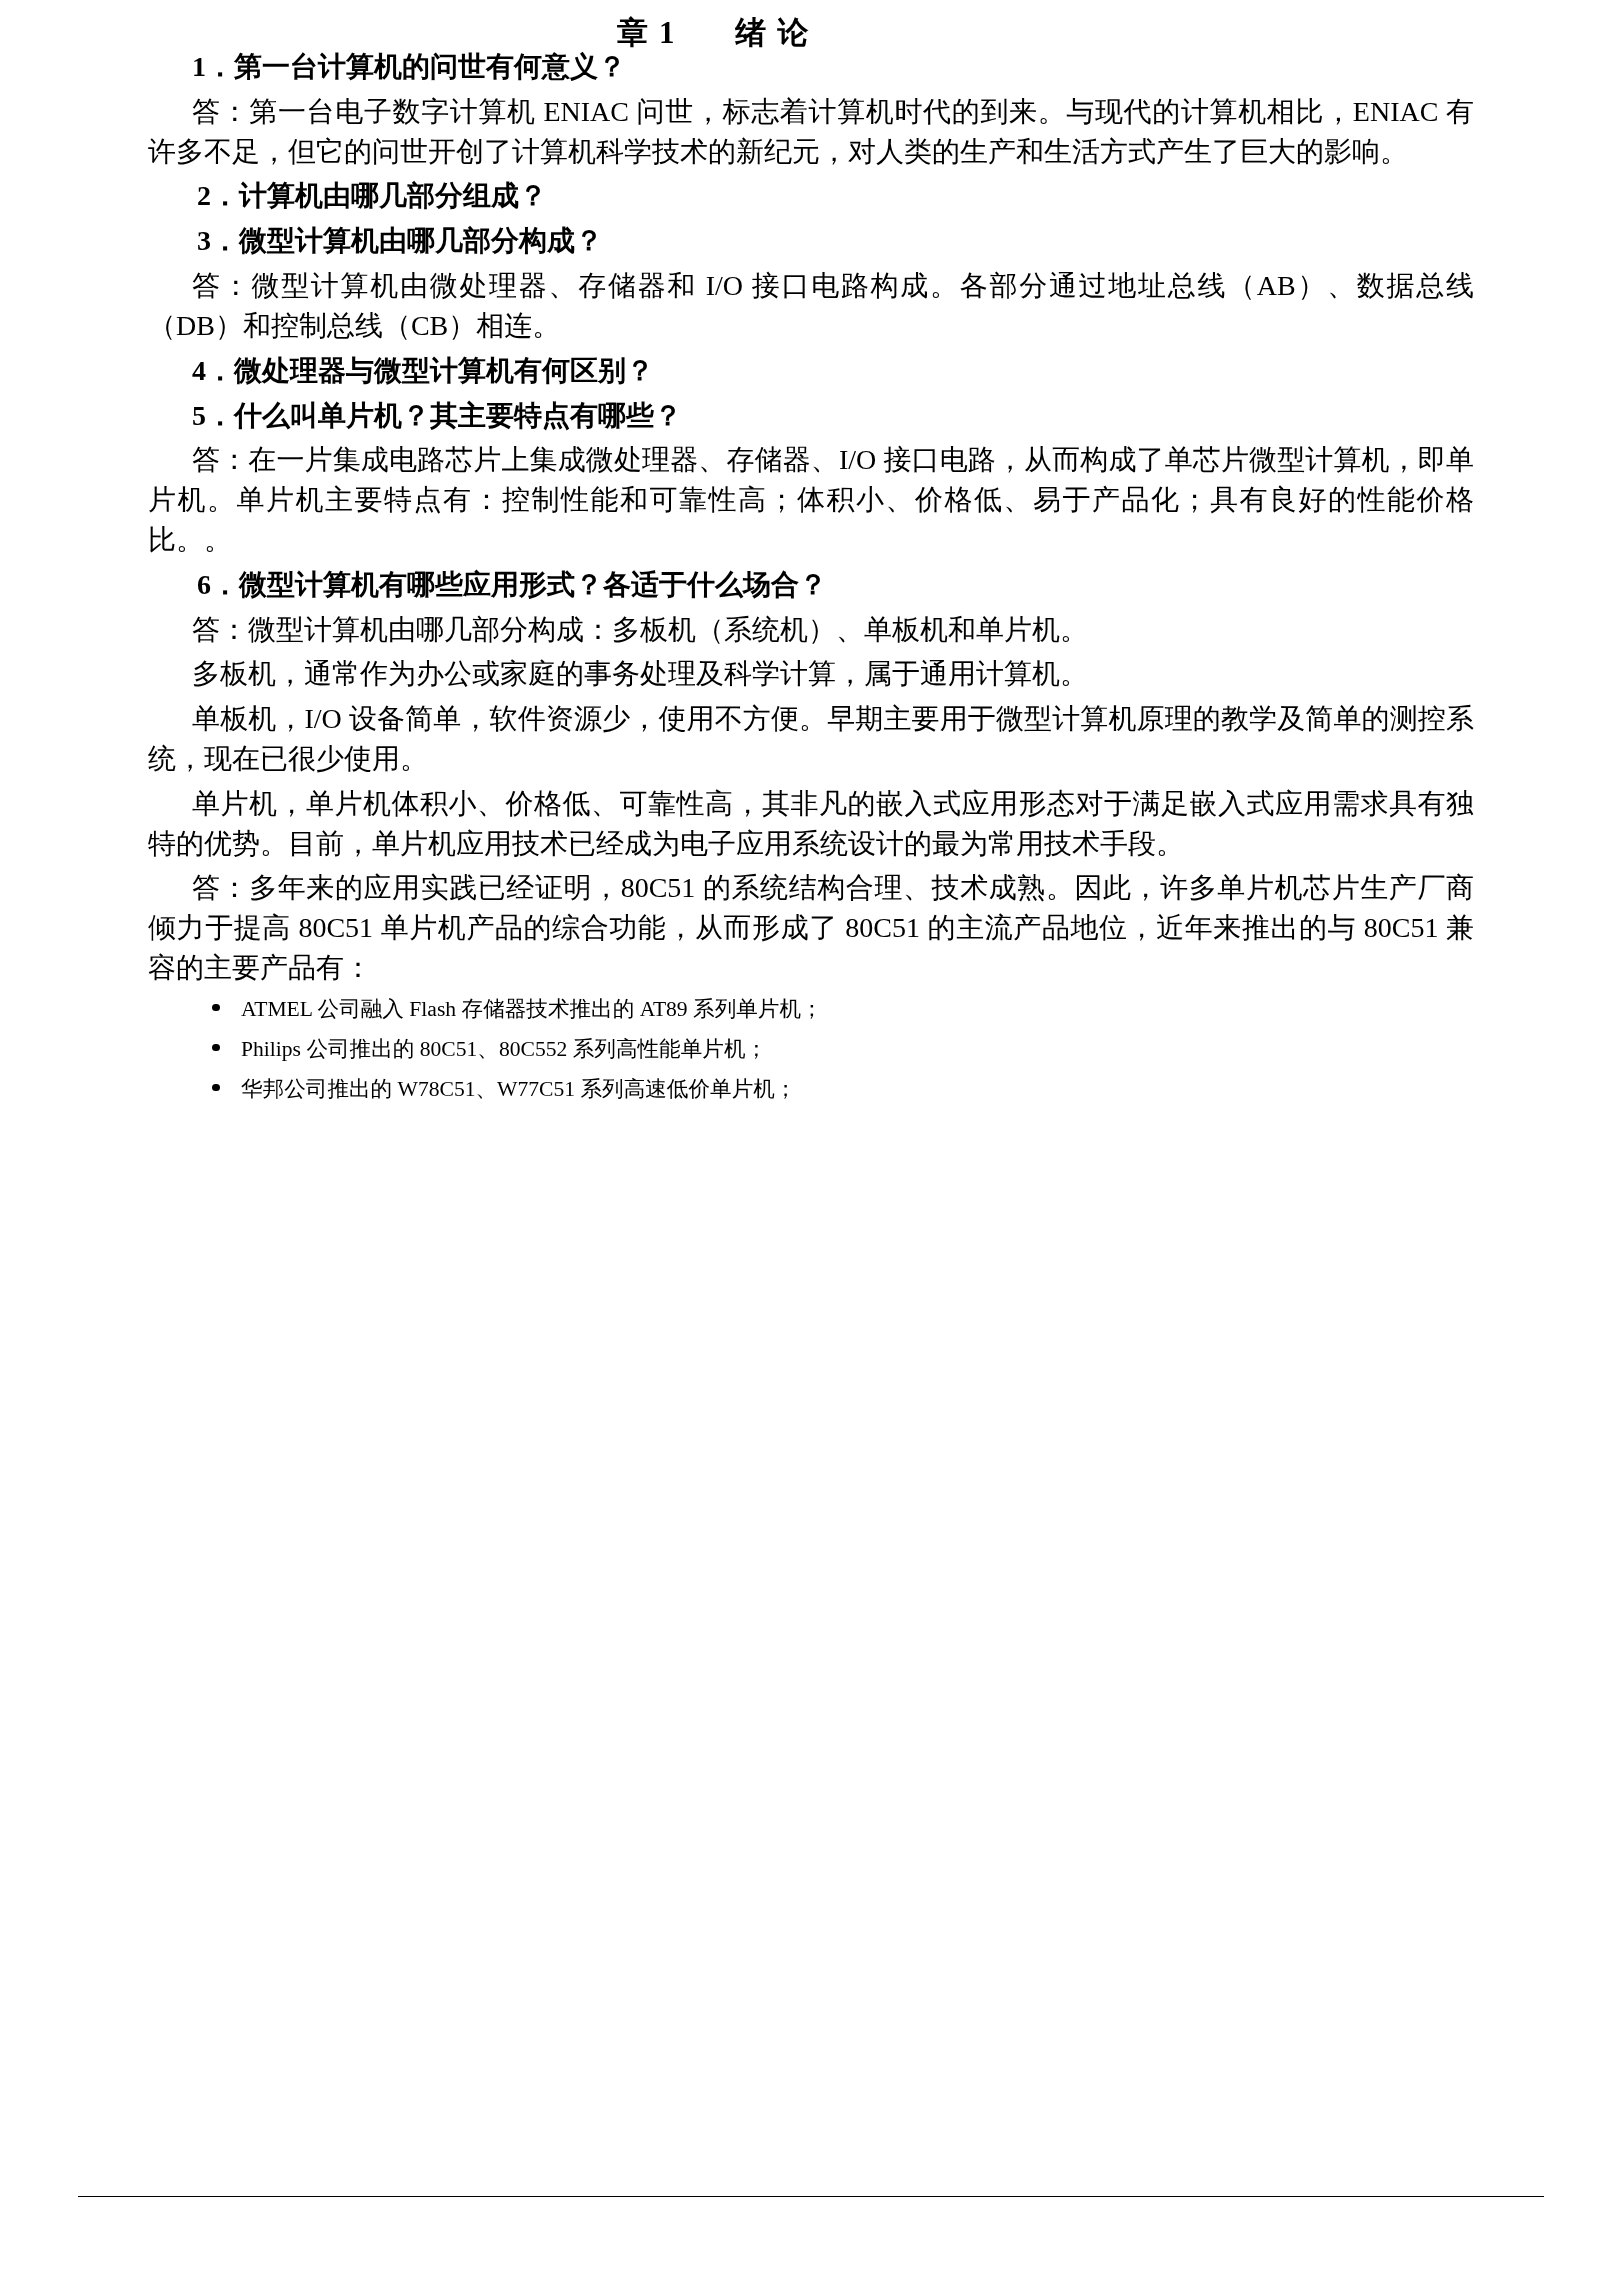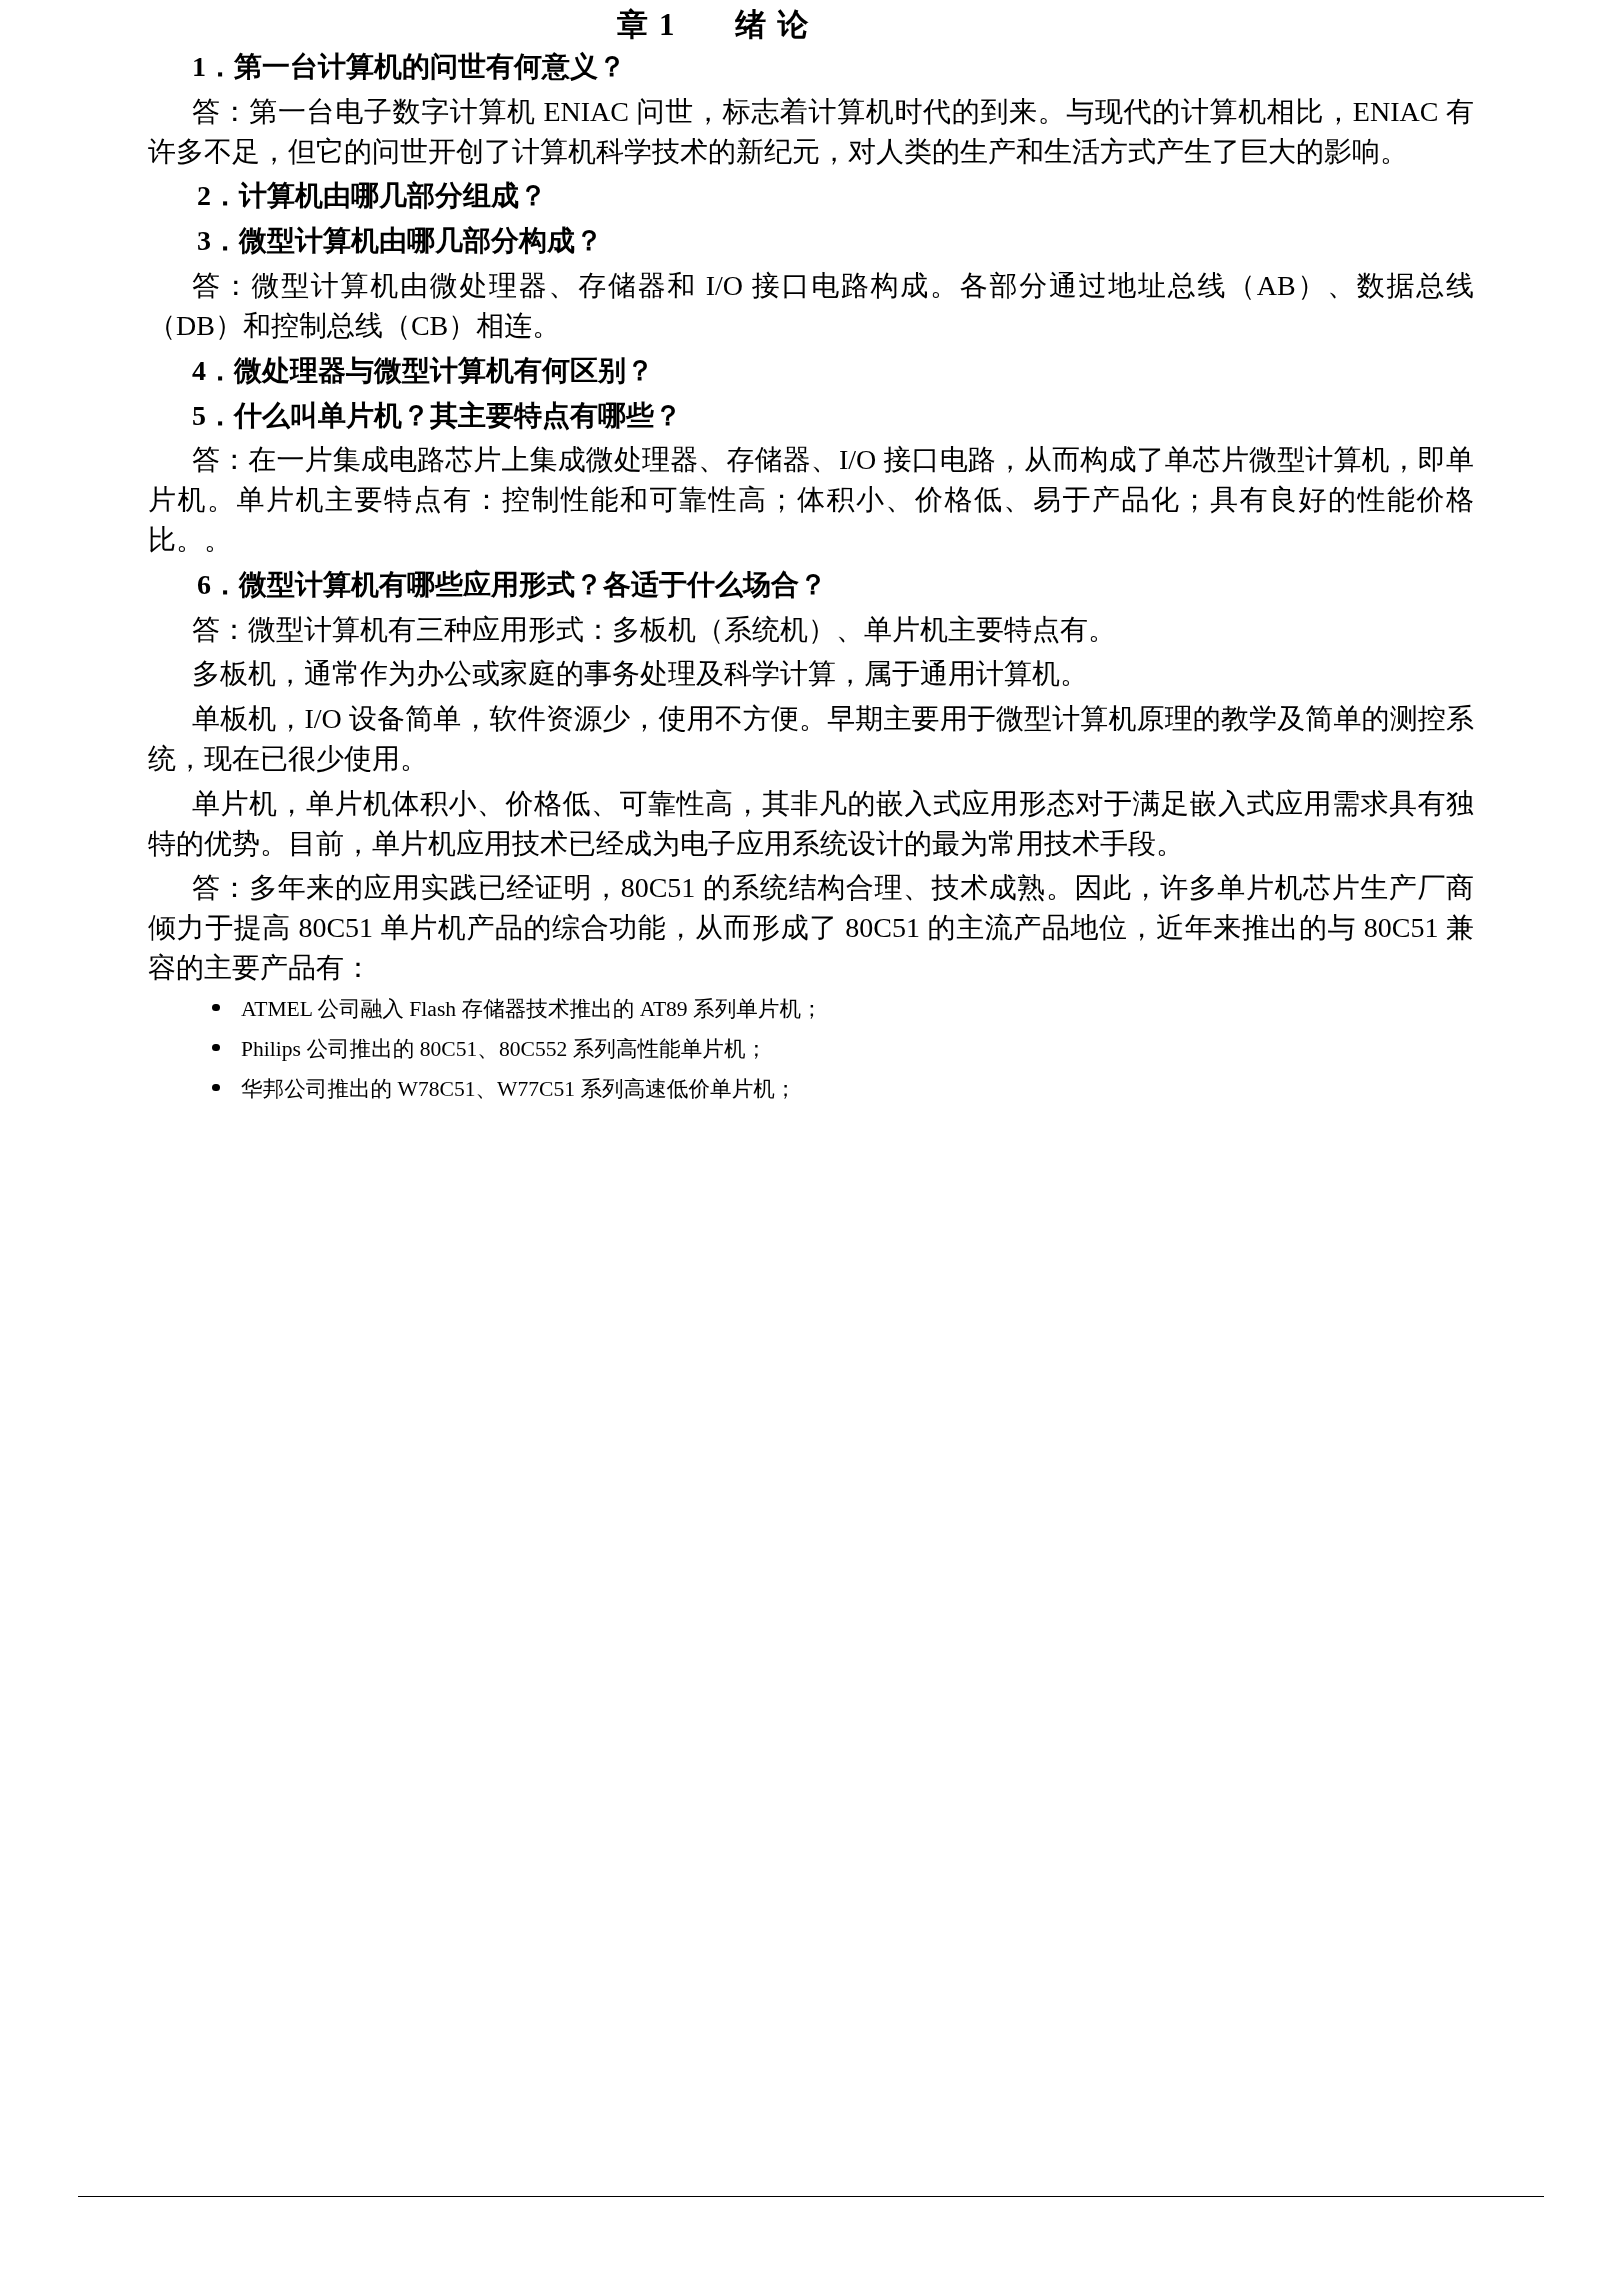--- a/index.html
+++ b/index.html
@@ -13,21 +13,21 @@
     font-family: "Liberation Serif", "DejaVu Serif", serif;
     color: #000000;
     position: relative;
     overflow: hidden;
   }
   .page {
     position: relative;
     width: 1427px;
     height: 2295px;
     box-sizing: border-box;
-    padding: 4px;
+    padding: 12px;
     background: #ffffff;
   }
   .content {
     position: absolute;
     left: 148px;
     top: 47px;
     width: 1326px;
   }
   .doc-title {
     text-align: center;
@@ -107,21 +107,21 @@
 
     <p class="para q2">3．微型计算机由哪几部分构成？</p>
     <p class="para indent">答：微型计算机由微处理器、存储器和 I/O 接口电路构成。各部分通过地址总线（AB）、数据总线（DB）和控制总线（CB）相连。</p>
 
     <p class="para q">4．微处理器与微型计算机有何区别？</p>
 
     <p class="para q">5．什么叫单片机？其主要特点有哪些？</p>
     <p class="para indent">答：在一片集成电路芯片上集成微处理器、存储器、I/O 接口电路，从而构成了单芯片微型计算机，即单片机。单片机主要特点有：控制性能和可靠性高；体积小、价格低、易于产品化；具有良好的性能价格比。。</p>
 
     <p class="para q2">6．微型计算机有哪些应用形式？各适于什么场合？</p>
-    <p class="para indent">答：微型计算机有三种应用形式：多板机（系统机）、单片机主要特点有。</p>
+    <p class="para indent">答：微型计算机由哪几部分构成：多板机（系统机）、单板机和单片机。</p>
     <p class="para indent">多板机，通常作为办公或家庭的事务处理及科学计算，属于通用计算机。</p>
     <p class="para indent">单板机，I/O 设备简单，软件资源少，使用不方便。早期主要用于微型计算机原理的教学及简单的测控系统，现在已很少使用。</p>
     <p class="para indent">单片机，单片机体积小、价格低、可靠性高，其非凡的嵌入式应用形态对于满足嵌入式应用需求具有独特的优势。目前，单片机应用技术已经成为电子应用系统设计的最为常用技术手段。</p>
 
     <p class="para indent">答：多年来的应用实践已经证明，80C51 的系统结构合理、技术成熟。因此，许多单片机芯片生产厂商倾力于提高 80C51 单片机产品的综合功能，从而形成了 80C51 的主流产品地位，近年来推出的与 80C51 兼容的主要产品有：</p>
 
     <ul class="bullets">
       <li><span class="dot"></span><span>ATMEL 公司融入 Flash 存储器技术推出的 AT89 系列单片机；</span></li>
       <li><span class="dot"></span><span>Philips 公司推出的 80C51、80C552 系列高性能单片机；</span></li>
       <li><span class="dot"></span><span>华邦公司推出的  W78C51、W77C51 系列高速低价单片机；</span></li>

